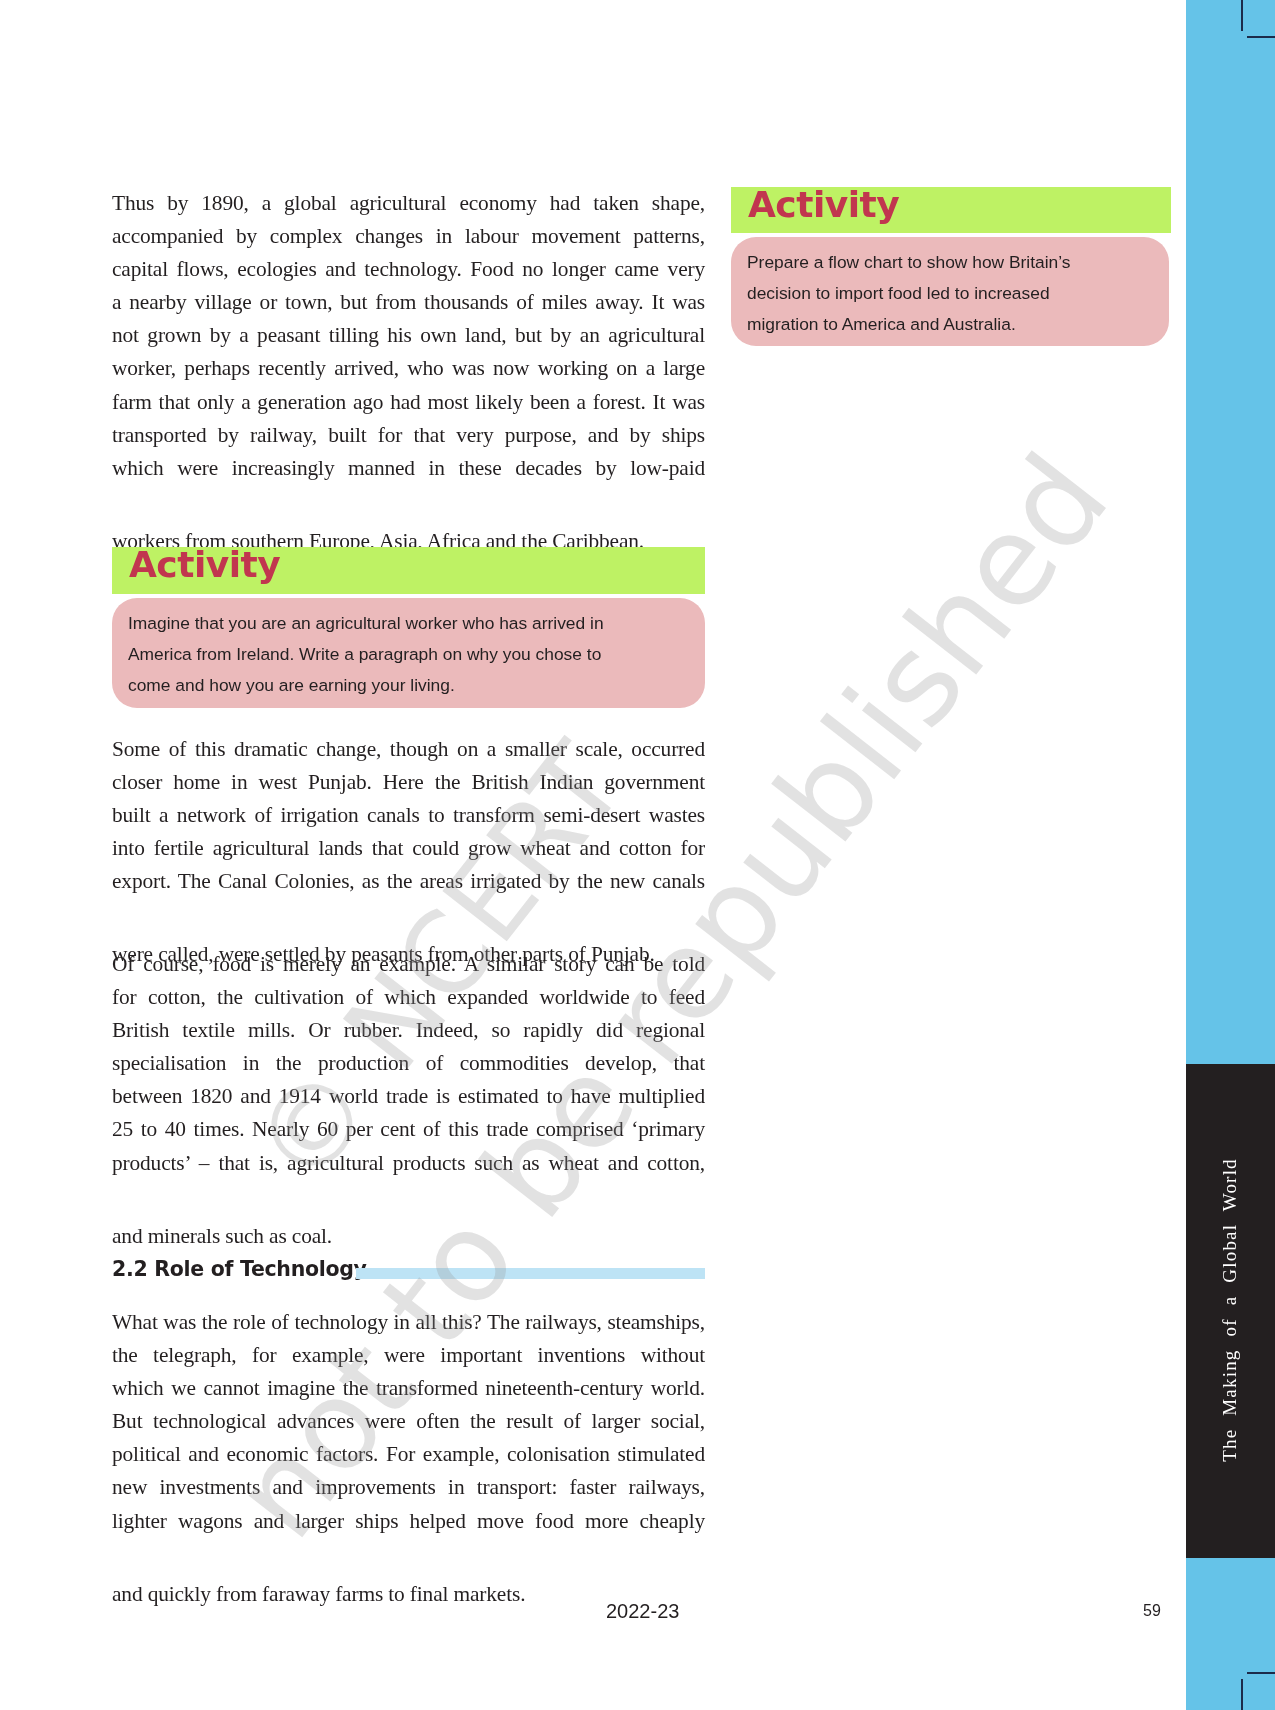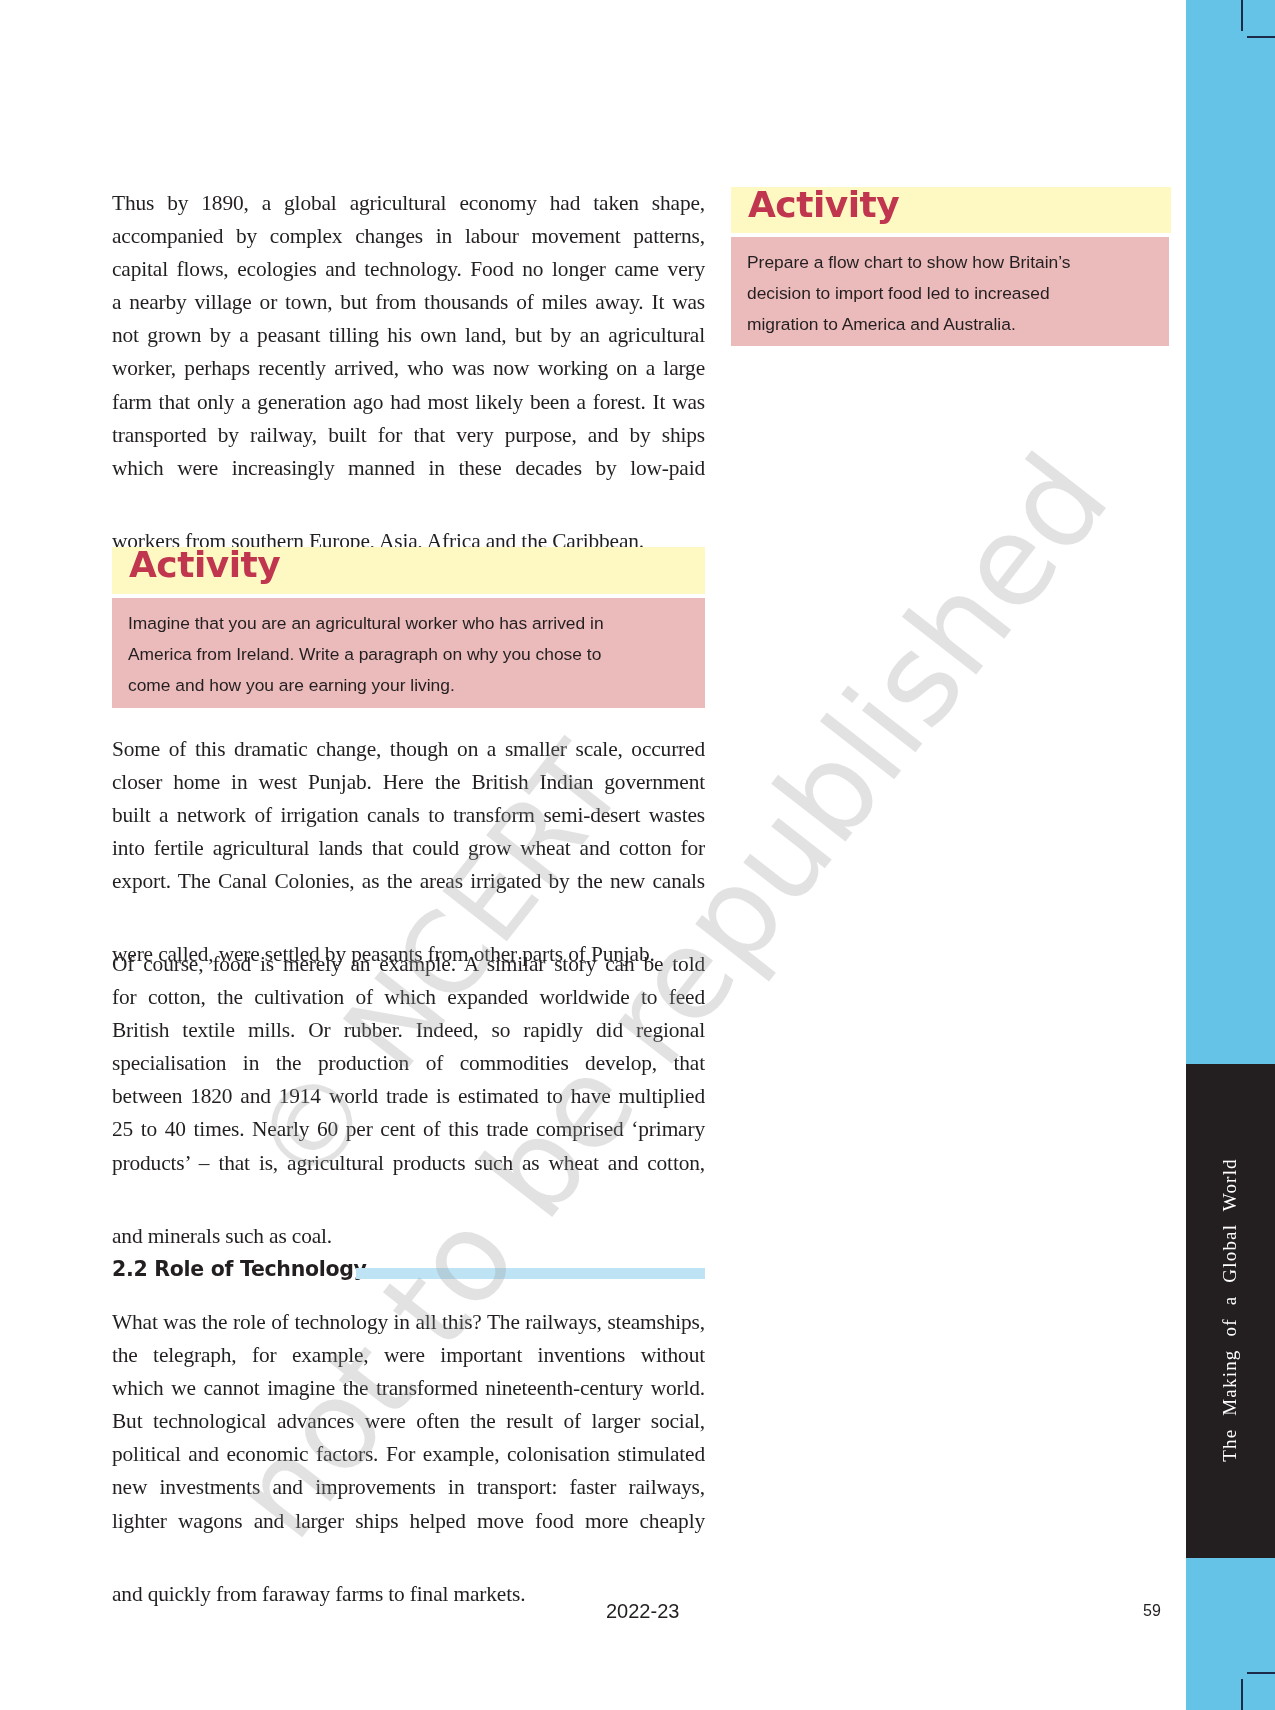--- a/index.html
+++ b/index.html
@@ -19,31 +19,32 @@
     color: #231f20;
     margin: 0;
     letter-spacing: -0.15px;
   }
   .body-text .line { display: block; text-align: justify; text-align-last: justify; white-space: nowrap; }
   .body-text .line.last { text-align-last: left; margin-top: 40px; }
 
   .activity { position: absolute; }
   .activity .head {
     position: absolute; left: 0; top: 0; right: 0;
-    background: #fef9c3;
+    background: #bef264;
   }
   .activity .head span {
     position: absolute; left: 17px; top: -3px;
     font-family: "DejaVu Sans", "Liberation Sans", sans-serif;
     font-weight: bold; font-size: 36px; color: #c1364f;
     letter-spacing: -0.5px;
   }
   .activity .bodybox {
     position: absolute; left: 0; right: 0;
     background: #ebbabb;
+    border-radius: 25px;
   }
   .activity .bodybox p {
     margin: 0; position: absolute; left: 16px; top: 10px;
     font-family: "Liberation Sans", "DejaVu Sans", sans-serif;
     font-size: 17.4px; line-height: 31px; color: #231f20;
   }
   .activity .bodybox p .line { display: block; white-space: nowrap; }
 
   .section-heading {
     position: absolute; left: 112px; top: 1257px;

